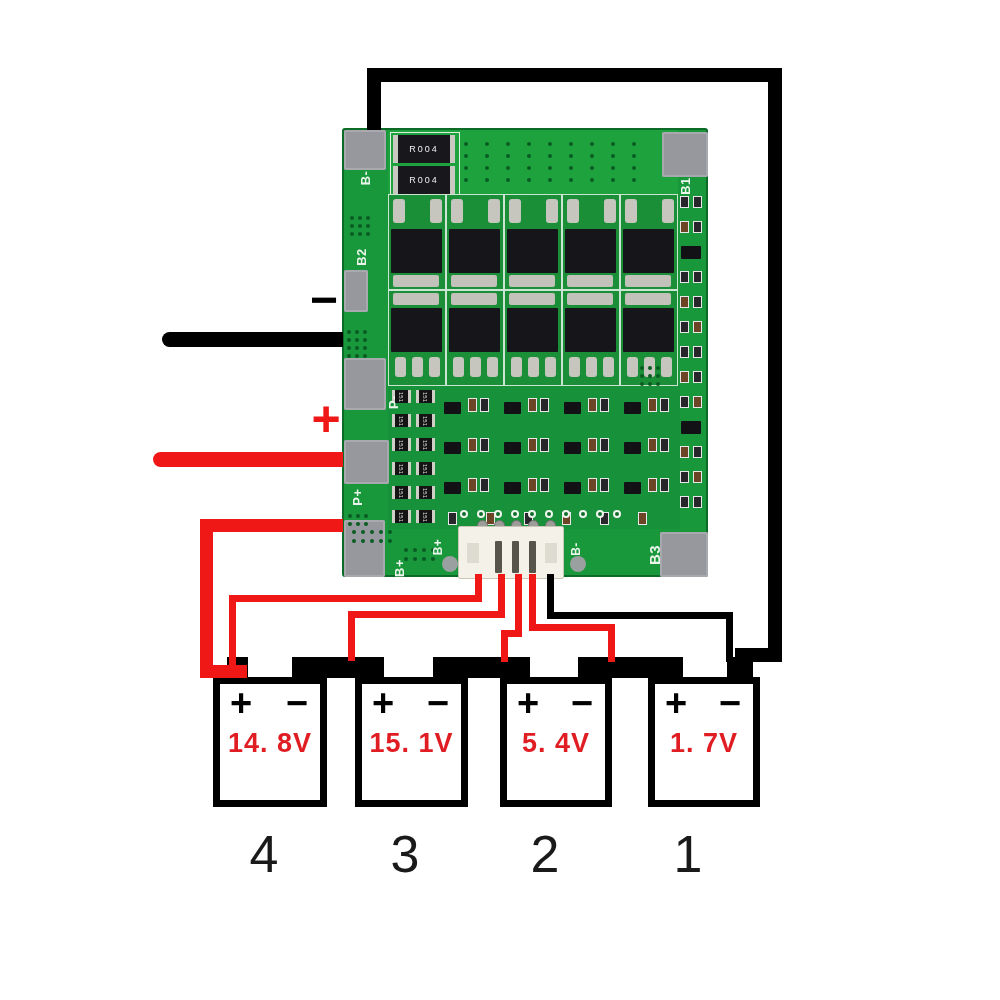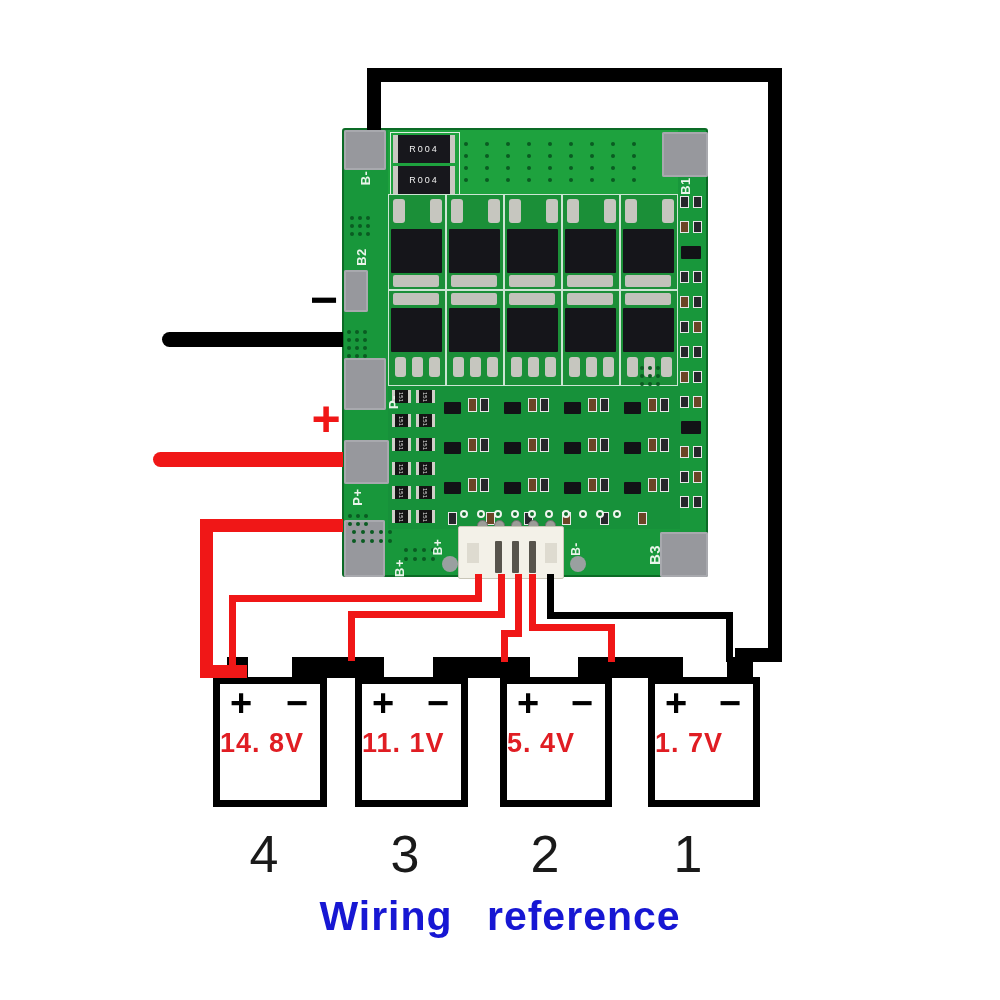--- a/index.html
+++ b/index.html
@@ -56,21 +56,21 @@
   .red{background:#f01717;}
   .blk{background:#000000;}
   .capL{border-radius:8px 0 0 8px;}
 
   
   .tab{position:absolute;background:#000;z-index:2;}
   .battery{position:absolute;top:677px;height:130px;background:#fff;border:7px solid #000;
            box-sizing:border-box;z-index:2;}
   .battery .plus{position:absolute;left:10px;top:-2px;font-size:38px;font-weight:bold;color:#000;}
   .battery .minus{position:absolute;right:12px;top:-2px;font-size:38px;font-weight:bold;color:#000;}
-  .battery .volt{position:absolute;left:0;right:0;top:44px;text-align:left;
+  .battery .volt{position:absolute;left:0;right:0;top:44px;text-align:center;
                  font-size:27px;font-weight:bold;color:#e01d23;letter-spacing:1px;}
   .cellnum{position:absolute;top:824px;transform:translateX(-50%);font-size:52px;color:#1a1a1a;z-index:2;}
 
   
   .loadminus{position:absolute;left:300px;top:272px;width:48px;text-align:center;
              font-size:48px;font-weight:bold;color:#000;z-index:3;}
   .loadplus{position:absolute;left:302px;top:390px;width:48px;text-align:center;
             font-size:50px;font-weight:bold;color:#f01717;z-index:3;}
   .title{position:absolute;left:0;right:0;top:893px;text-align:center;font-size:41px;font-weight:bold;
          color:#1717d3;word-spacing:22px;letter-spacing:1px;z-index:2;}
@@ -450,33 +450,32 @@
   <div class="tab" style="left:727px;top:657px;width:26px;height:22px"></div>
 
   <div class="battery" style="left:213px;width:114px">
     <span class="plus">+</span>
     <span class="minus">−</span>
     <div class="volt">14. 8V</div>
   </div>
   <div class="battery" style="left:355px;width:113px">
     <span class="plus">+</span>
     <span class="minus">−</span>
-    <div class="volt">11. 1V</div>
+    <div class="volt">15. 1V</div>
   </div>
   <div class="battery" style="left:500px;width:112px">
     <span class="plus">+</span>
     <span class="minus">−</span>
     <div class="volt">5. 4V</div>
   </div>
   <div class="battery" style="left:648px;width:112px">
     <span class="plus">+</span>
     <span class="minus">−</span>
     <div class="volt">1. 7V</div>
   </div>
 
   <div class="cellnum" style="left:264px">4</div>
   <div class="cellnum" style="left:405px">3</div>
   <div class="cellnum" style="left:545px">2</div>
   <div class="cellnum" style="left:688px">1</div>
 
-  <div class="title">Wiring reference</div>
 
 </div>
 
 </body></html>

